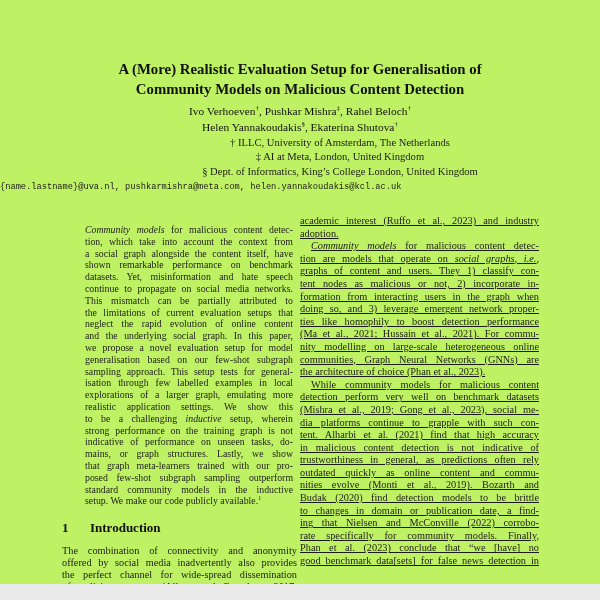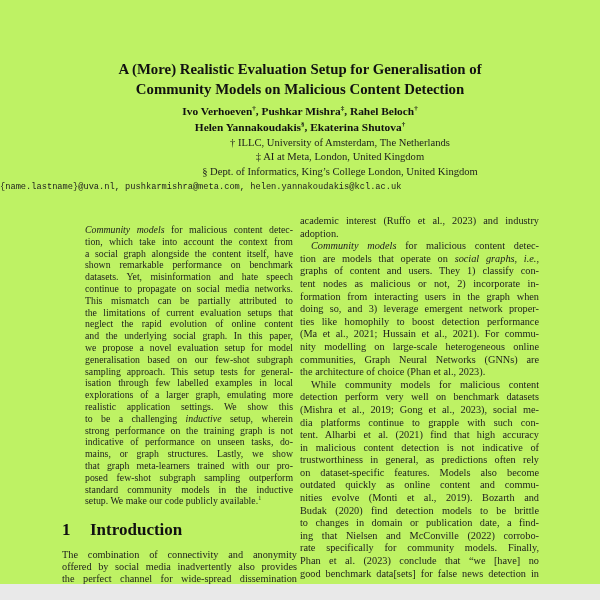--- a/index.html
+++ b/index.html
@@ -15,43 +15,43 @@
   .line.end { text-align-last:left; }
   .line.ind { text-indent:11px; }
   .center-block .line { text-align:center; text-align-last:center; }
 
   .title-block {
     position:absolute; top:59px; left:0; width:600px;
     font-weight:bold; font-size:14.8px; line-height:20px; color:#111;
   }
   .authors-block {
     position:absolute; top:104px; left:0; width:600px;
-    font-weight:bold; font-size:11.4px; line-height:15.5px; color:#111;
+    font-weight:normal; font-size:11.4px; line-height:15.5px; color:#111;
   }
   .affil-block {
     position:absolute; top:136px; left:0; width:600px;
     font-size:10.6px; line-height:14.3px;padding-left:40px;
   }
   .email-line {
     position:absolute; top:182px; left:0; width:600px; text-align:left;
     font-family:"Liberation Mono","DejaVu Sans Mono",monospace; font-size:8.7px;
   }
 
   .col-left  { position:absolute; left:62px;  top:211px; width:235px; }
   .col-right { position:absolute; left:300px; top:215px; width:239px; font-size:10.3px; }
-  .col-right .line { line-height:12.6px; }
+  .col-right .line { line-height:12.6px;text-decoration:underline; }
 
   .abstract-head {
     margin:0 4px 0 23px; text-align:center;
     font-weight:bold; font-size:11.8px; color:#111;
   }
   .abstract-body { margin:13px 4px 0 23px; font-size:9.8px; }
   .abstract-body .line { line-height:11.8px; }
 
-  .section-head { margin-top:13px; font-size:17px; font-weight:bold; color:#111; }
+  .section-head { margin-top:13px; font-size:13px; font-weight:bold; color:#111; }
   .section-head .sec-num { display:inline-block; min-width:28px; }
 
   .intro-body { margin-top:9px; font-size:10.3px; }
   .intro-body .line { line-height:12.1px; }
 </style>
 </head>
 <body>
 
 <div class="page">
 
@@ -128,21 +128,20 @@
       <div class="line">nity modelling on large-scale heterogeneous online</div>
       <div class="line">communities, Graph Neural Networks (GNNs) are</div>
       <div class="line end">the architecture of choice (Phan et al., 2023).</div>
       <div class="line ind">While community models for malicious content</div>
       <div class="line">detection perform very well on benchmark datasets</div>
       <div class="line">(Mishra et al., 2019; Gong et al., 2023), social me-</div>
       <div class="line">dia platforms continue to grapple with such con-</div>
       <div class="line">tent. Alharbi et al. (2021) find that high accuracy</div>
       <div class="line">in malicious content detection is not indicative of</div>
       <div class="line">trustworthiness in general, as predictions often rely</div>
-      <div class="line">on dataset-specific features. Models also become</div>
       <div class="line">outdated quickly as online content and commu-</div>
       <div class="line">nities evolve (Monti et al., 2019). Bozarth and</div>
       <div class="line">Budak (2020) find detection models to be brittle</div>
       <div class="line">to changes in domain or publication date, a find-</div>
       <div class="line">ing that Nielsen and McConville (2022) corrobo-</div>
       <div class="line">rate specifically for community models. Finally,</div>
       <div class="line">Phan et al. (2023) conclude that “we [have] no</div>
       <div class="line">good benchmark data[sets] for false news detection in</div>
     </div>
 

